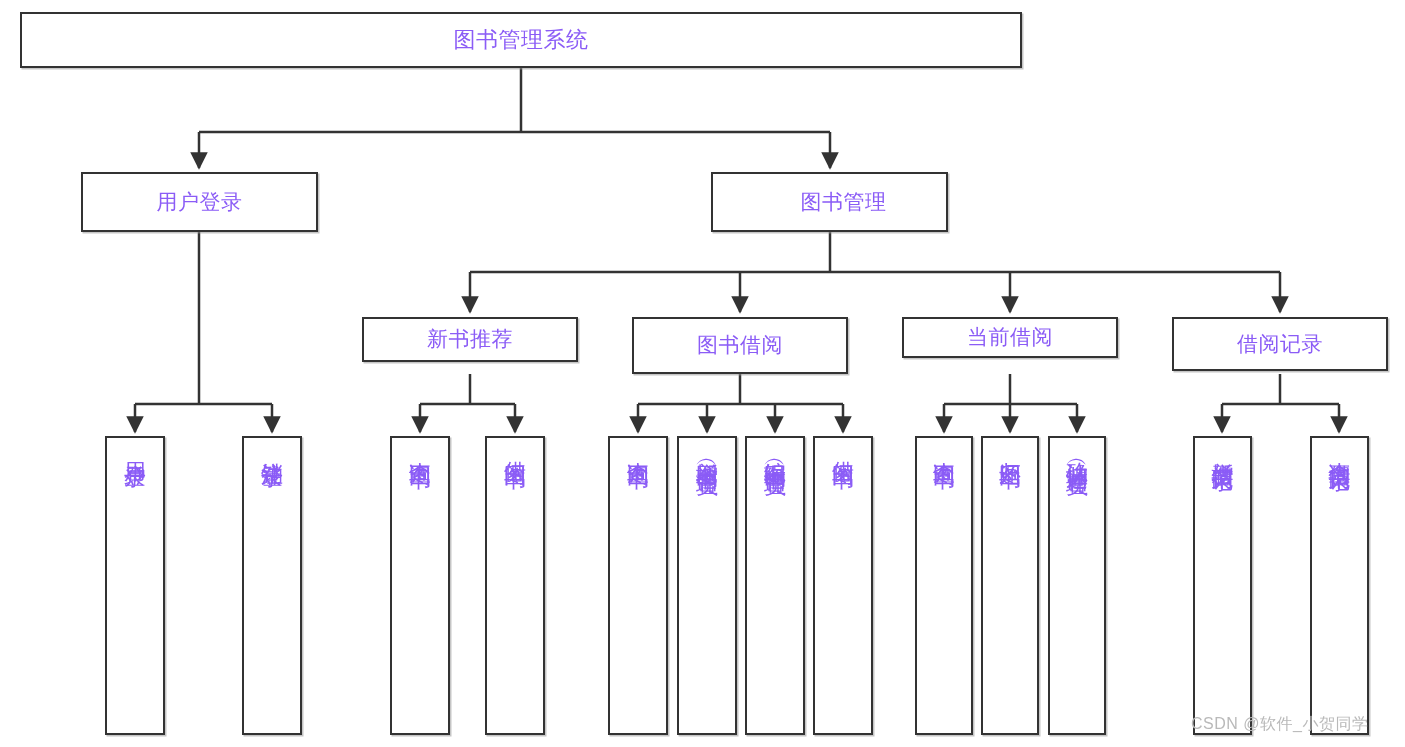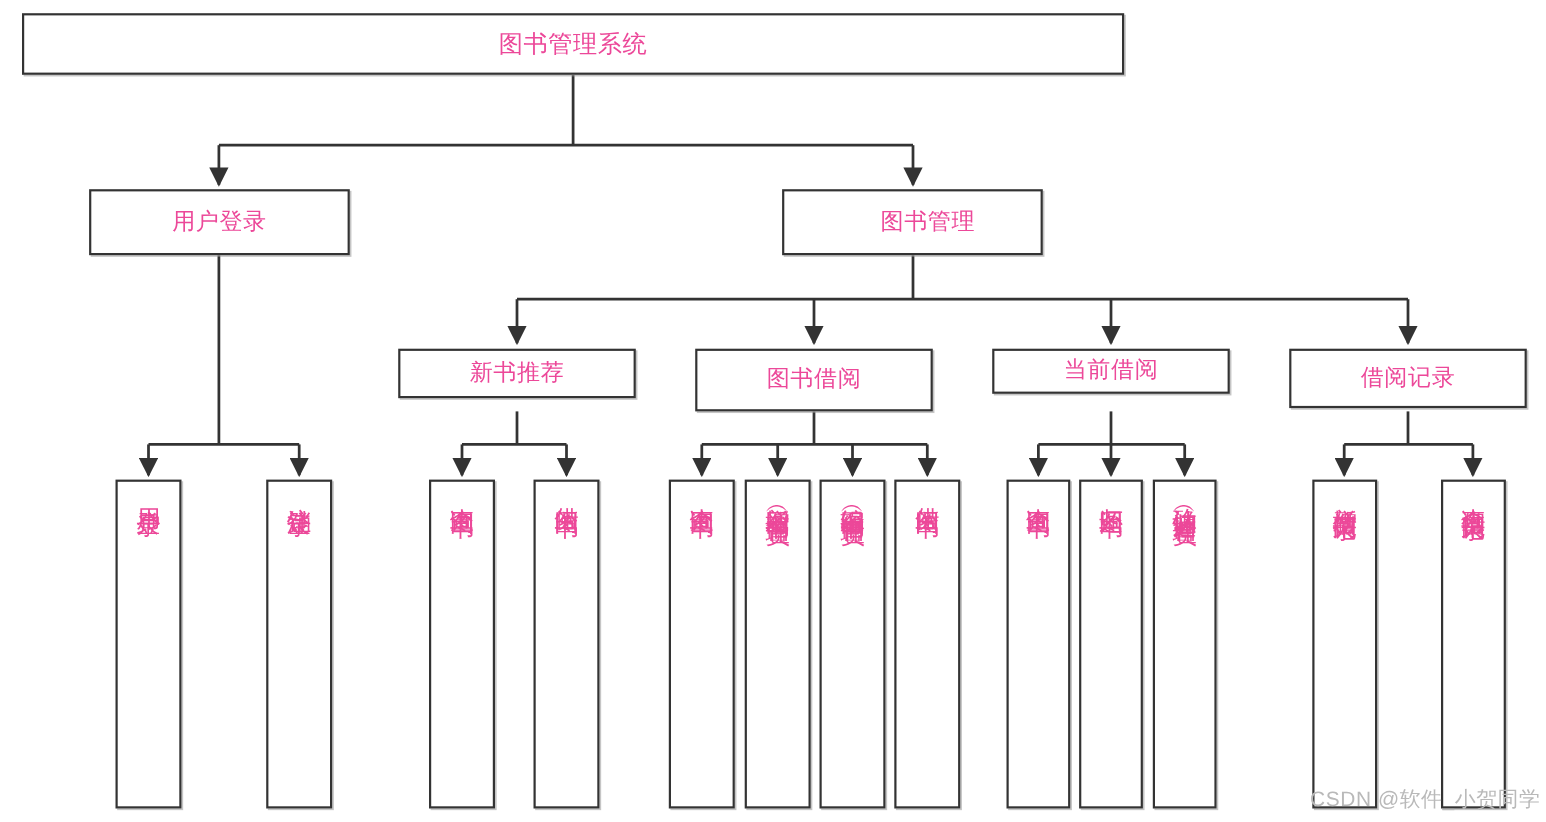--- a/index.html
+++ b/index.html
@@ -26,21 +26,21 @@
     pointer-events: none;
   }
   .node {
     position: absolute;
     box-sizing: border-box;
     background: #ffffff;
     border: 2.5px solid #333333;
     display: flex;
     align-items: center;
     justify-content: center;
-    color: #ec4899;
+    color: #8b5cf6;
     box-shadow: 1.5px 1.5px 0 rgba(150,150,150,0.55);
   }
   .node .lbl {
     display: block;
     text-align: center;
     line-height: 1.18;
     white-space: nowrap;
   }
   
   .node.horiz .lbl {
@@ -62,21 +62,21 @@
     font-size: 22px;
     letter-spacing: 2px;
     line-height: 1;
     white-space: nowrap;
     max-height: 100%;
   }
   .watermark {
     position: absolute;
     left: 1191px;
     top: 714px;
-    font-size: 19px;
+    font-size: 16px;
     color: #b9b9b9;
     letter-spacing: 0.5px;
     white-space: nowrap;
     pointer-events: none;
   }
 </style>
 </head>
 <body>
 
 <div id="canvas">

